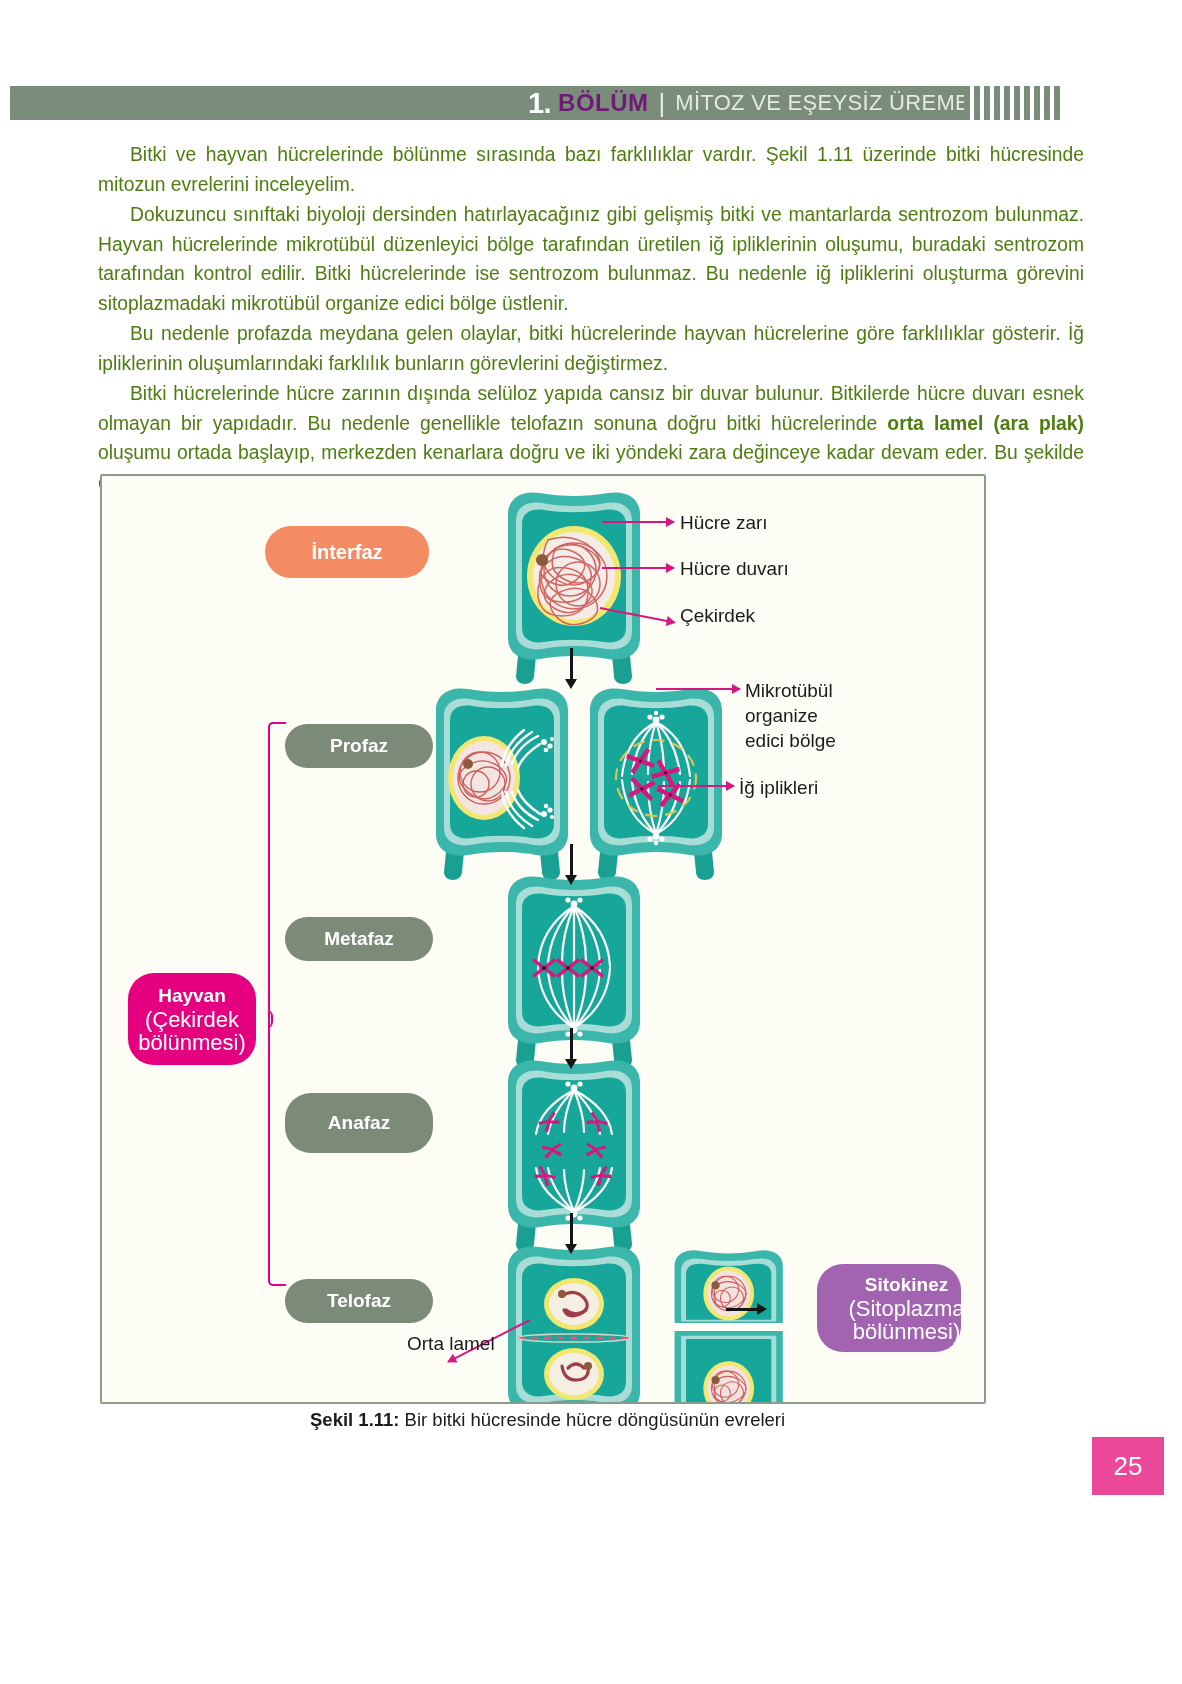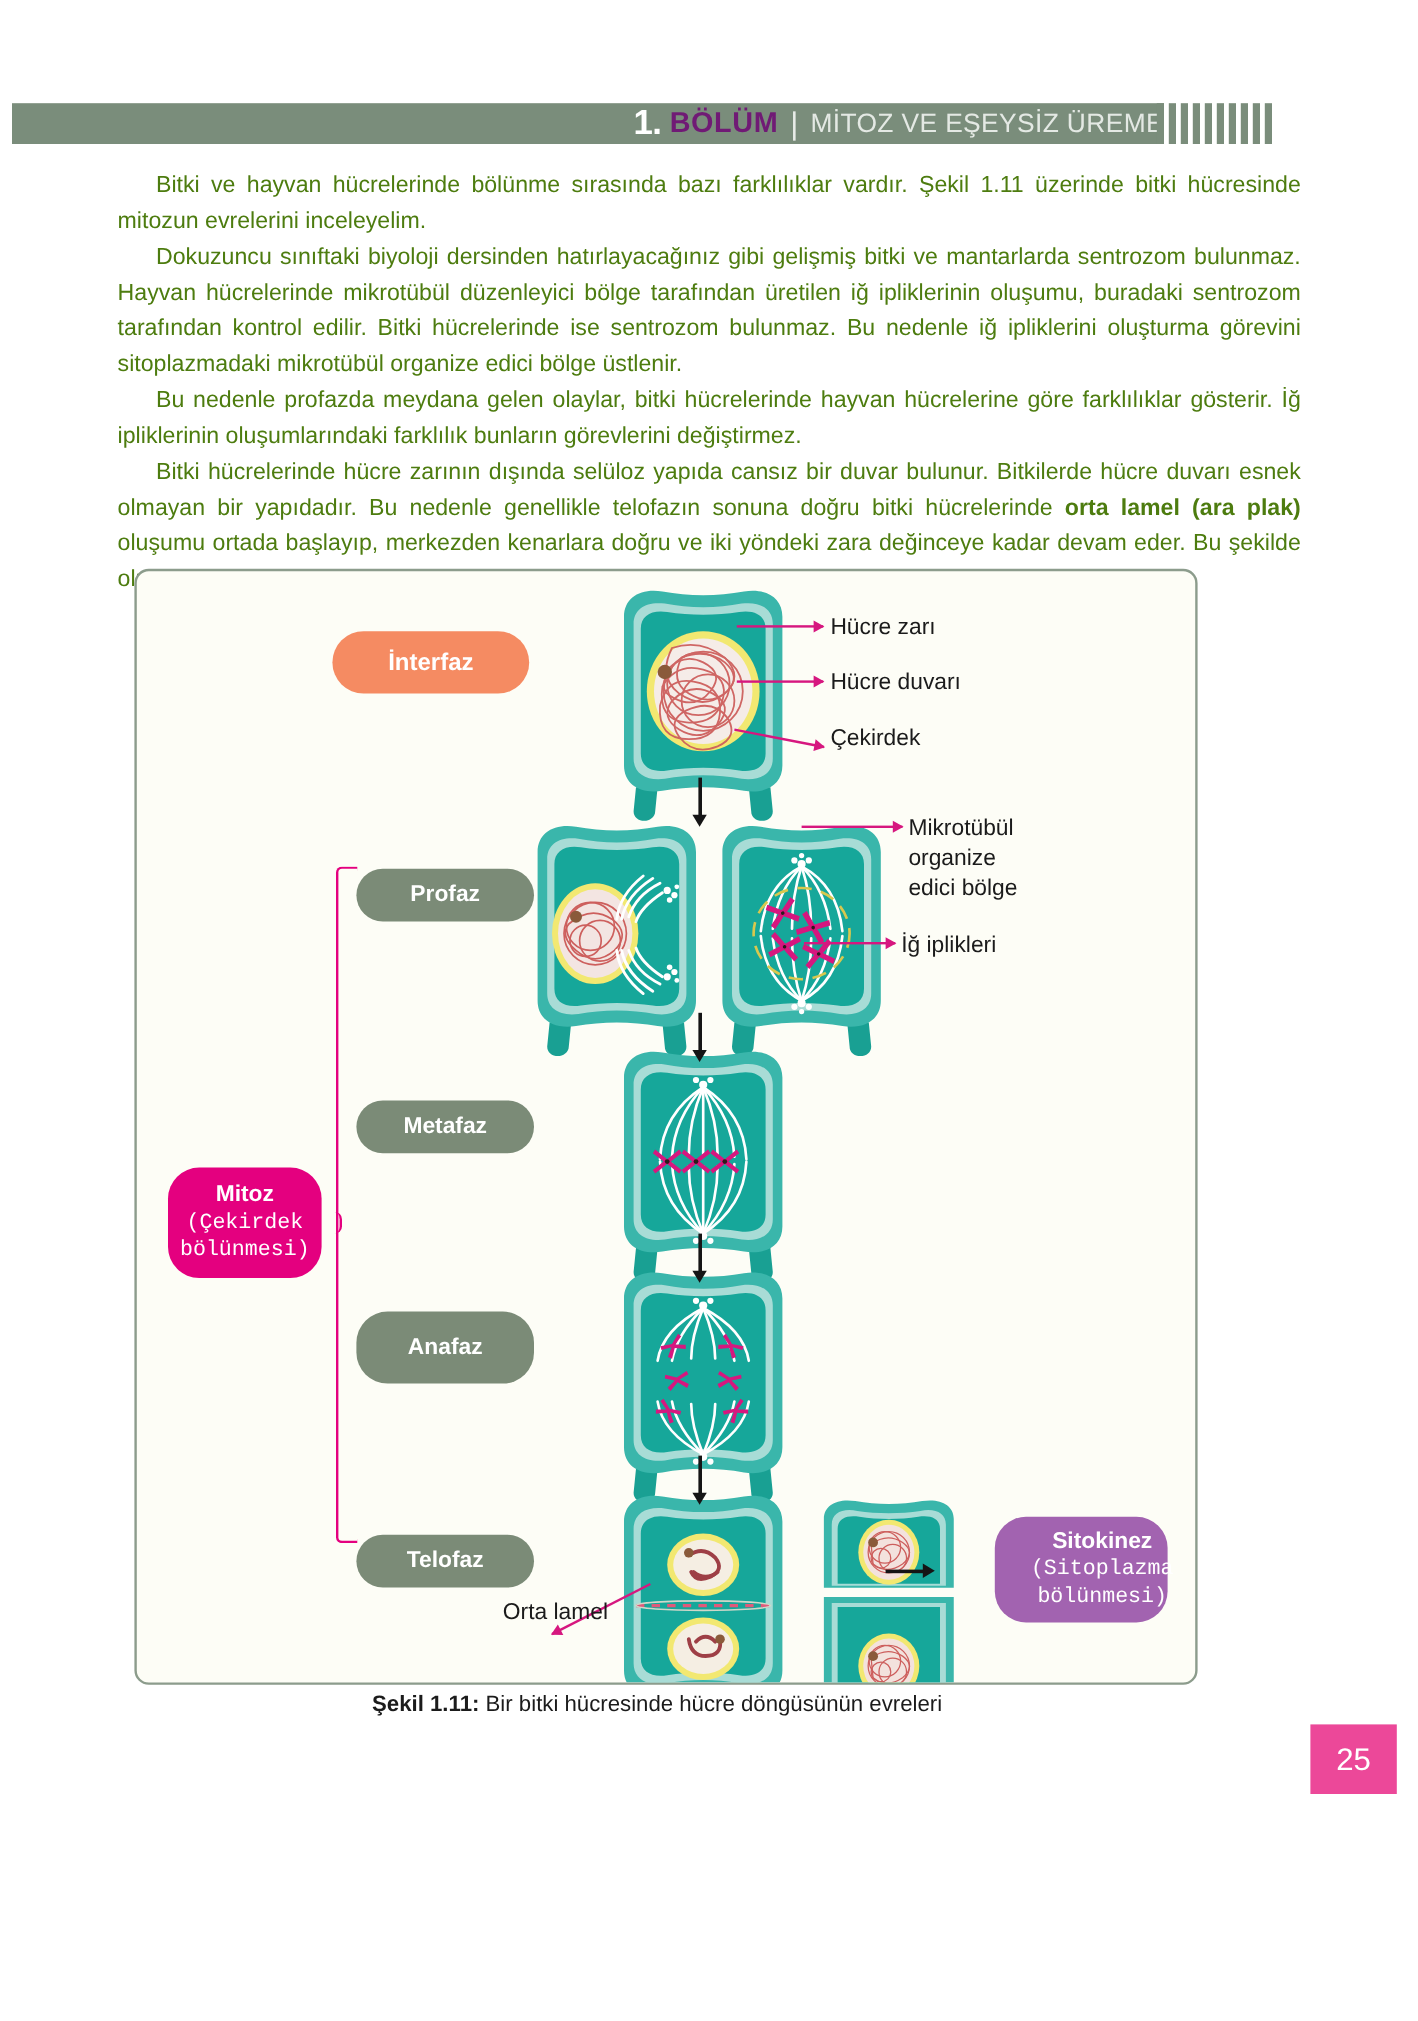--- a/index.html
+++ b/index.html
@@ -104,44 +104,43 @@
   .para b { font-weight: bold; }
 
   
   .figure {
     position: absolute;
     left: 100px;
     top: 474px;
     width: 882px;
     height: 926px;
     border: 2px solid #8c9c8c;
-    border-radius: 12px;
+    border-radius: 2px;
     background: #fdfdf6;
     overflow: hidden;
-    margin-left: 12px;
   }
 
   
   .pill {
     position: absolute;
     border-radius: 26px;
     display: flex;
     flex-direction: column;
     align-items: center;
     justify-content: center;
     color: #ffffff;
     text-align: center;
     box-sizing: border-box;
   }
   .pill-green { background: #7b8b77; font-weight: bold; font-size: 19px; }
   .pill-orange { background: #f58b62; font-weight: bold; font-size: 20px; }
   .pill-pink { background: #e4007f; }
   .pill-purple { background: #a263b0; padding-left: 35px; }
   .pill-title { font-weight: bold; font-size: 19px; line-height: 24px; }
-  .pill-sub { font-weight: normal; font-size: 18px; line-height: 23px; font-family: Liberation Mono, monospace; }
+  .pill-sub { font-weight: normal; font-size: 22px; line-height: 23px; }
 
   #pill-interfaz { left: 163px; top: 50px; width: 164px; height: 52px; }
   #pill-profaz   { left: 183px; top: 248px; width: 148px; height: 44px; }
   #pill-metafaz  { left: 183px; top: 441px; width: 148px; height: 44px; }
   #pill-anafaz   { left: 183px; top: 617px; width: 148px; height: 60px; }
   #pill-telofaz  { left: 183px; top: 803px; width: 148px; height: 44px; }
   #pill-mitoz    { left: 26px; top: 497px; width: 128px; height: 92px; }
   #pill-sitokinez{ left: 715px; top: 788px; width: 144px; height: 88px; }
 
   
@@ -627,21 +626,21 @@
   <div class="bracket"></div>
   <div class="bracket-nub"></div>
 
   <div class="pill pill-orange" id="pill-interfaz">İnterfaz</div>
   <div class="pill pill-green" id="pill-profaz">Profaz</div>
   <div class="pill pill-green" id="pill-metafaz">Metafaz</div>
   <div class="pill pill-green" id="pill-anafaz">Anafaz</div>
   <div class="pill pill-green" id="pill-telofaz">Telofaz</div>
 
   <div class="pill pill-pink" id="pill-mitoz">
-    <span class="pill-title">Mitoz</span>
+    <span class="pill-title">Hayvan</span>
     <span class="pill-sub">(Çekirdek</span>
     <span class="pill-sub">bölünmesi)</span>
   </div>
 
   <div class="pill pill-purple" id="pill-sitokinez">
     <span class="pill-title">Sitokinez</span>
     <span class="pill-sub">(Sitoplazma</span>
     <span class="pill-sub">bölünmesi)</span>
   </div>
 </div>

